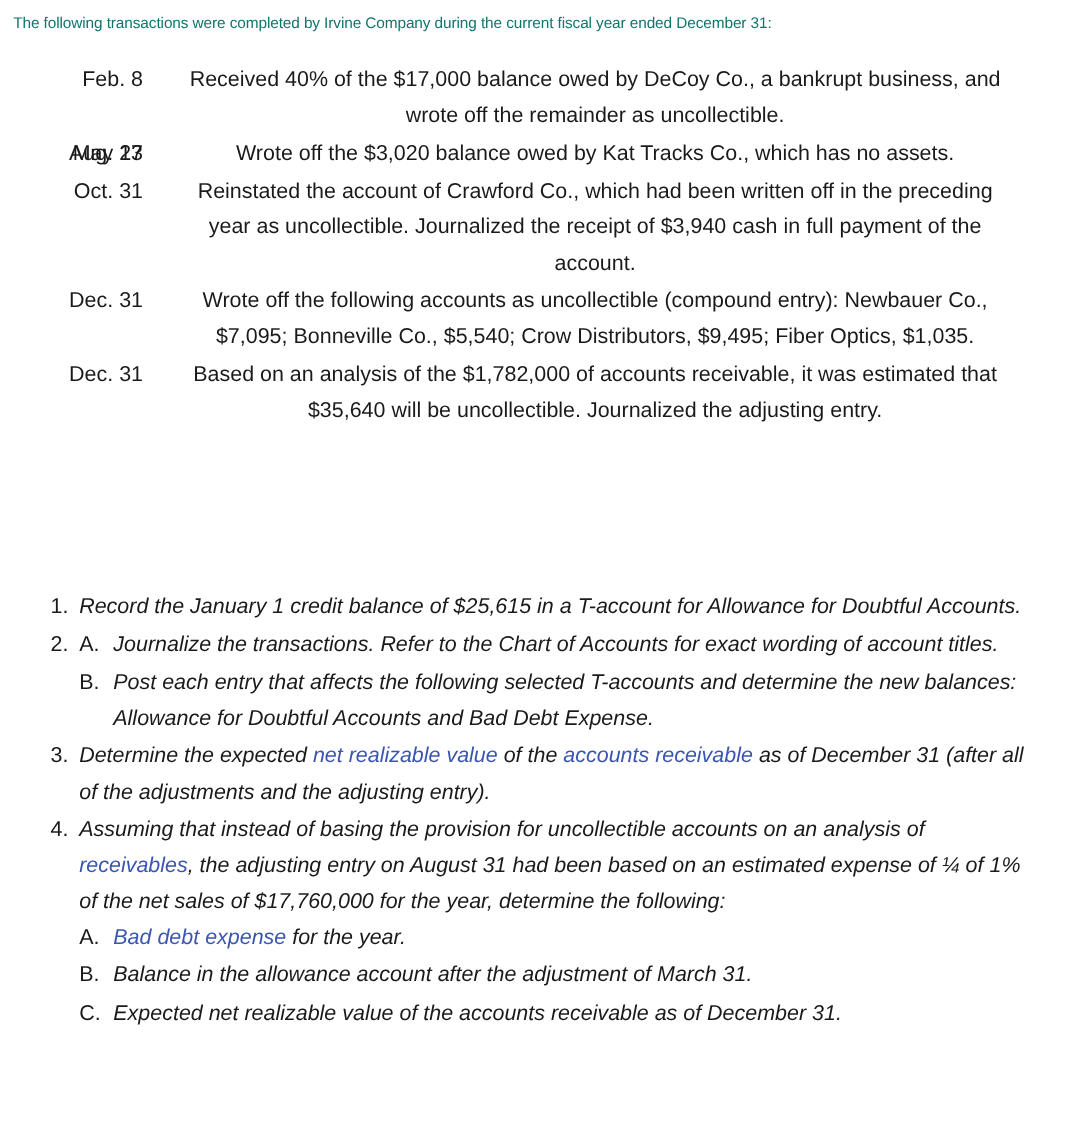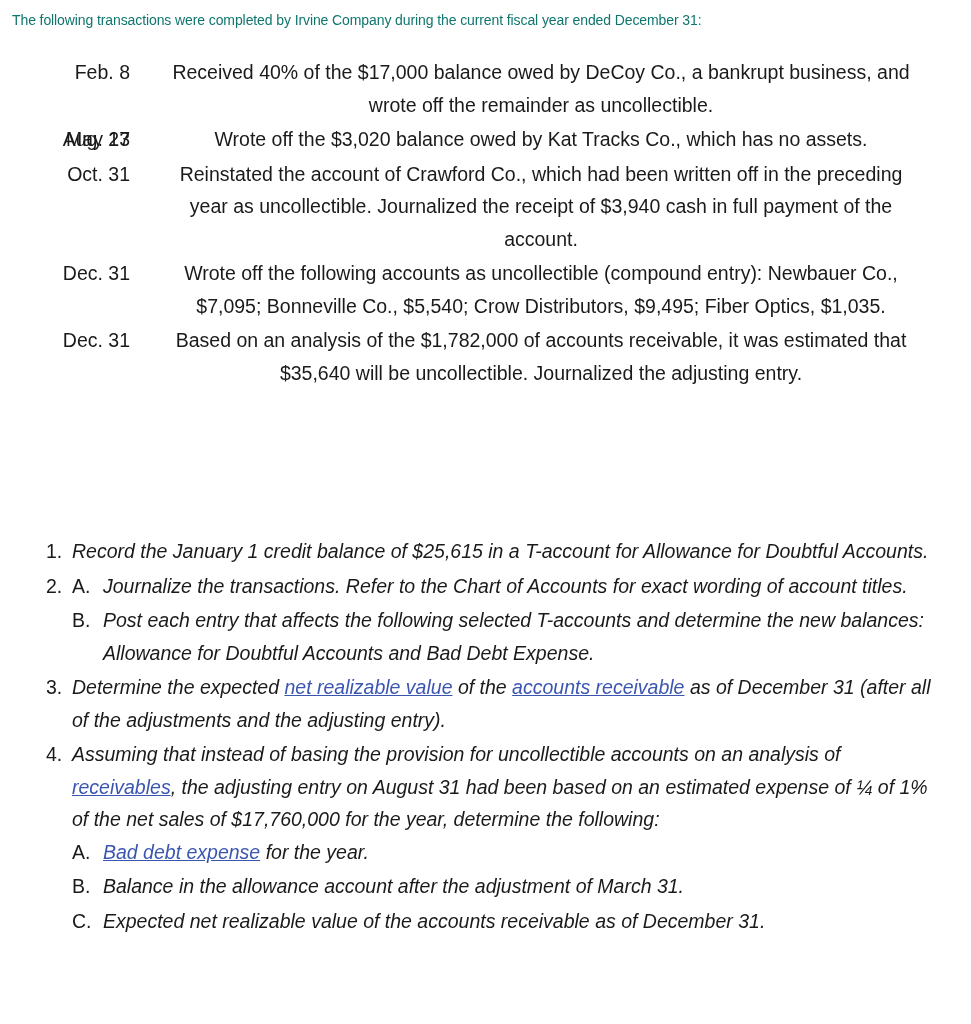--- a/index.html
+++ b/index.html
@@ -77,21 +77,20 @@
       position: absolute;
       left: 0;
       top: 0;
       font-style: normal;
     }
     .subs {
       margin-left: 0;
     }
     a.link {
       color: #3b56b0;
-      text-decoration: underline;
     }
   </style>
 </head>
 <body>
 
 <div class="intro">The following transactions were completed by Irvine Company during the current fiscal year ended December 31:</div>
 
 <div class="txn-table">
   <div class="txn">
     <span class="date">Feb. 8</span>

